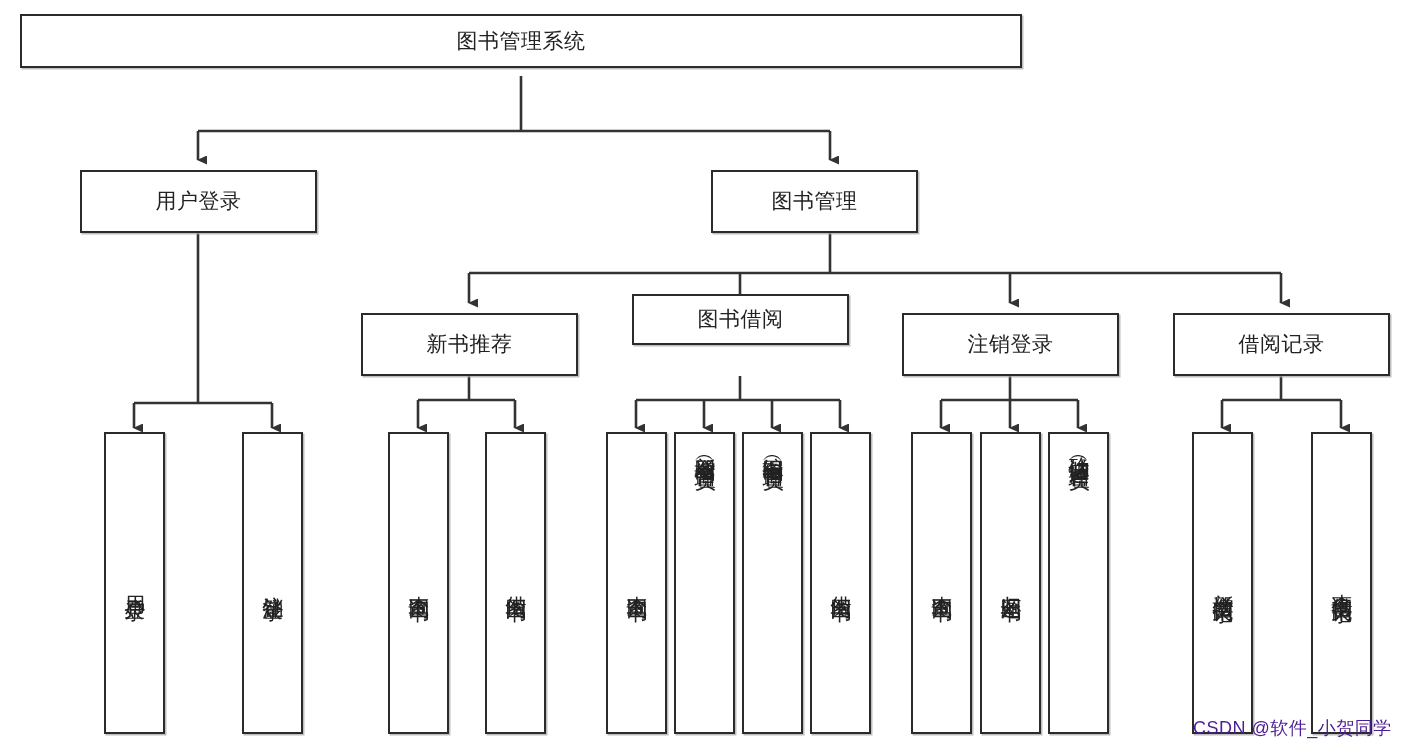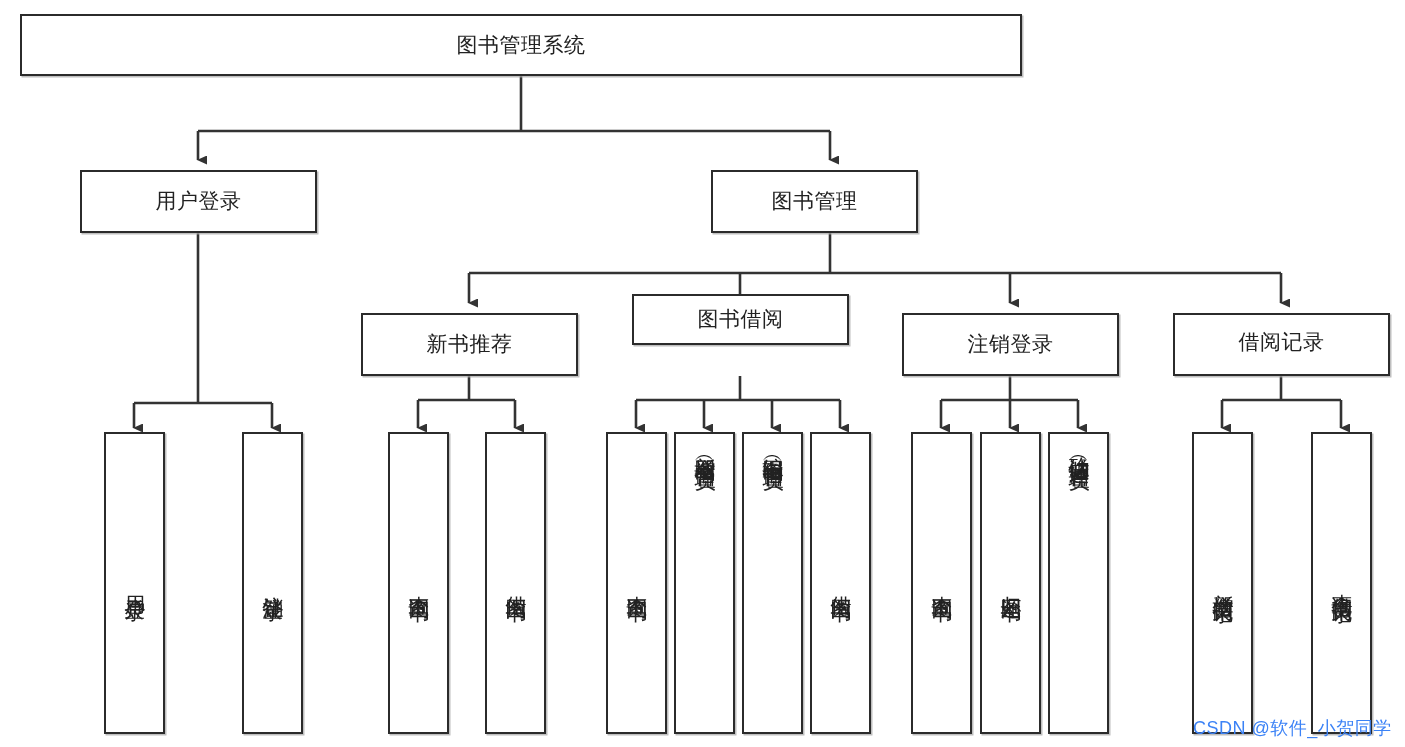--- a/index.html
+++ b/index.html
@@ -67,21 +67,21 @@
     align-items: center;
     justify-content: center;
   }
   .vwrap.top {
     align-items: flex-start;
     padding-top: 6px;
   }
   .watermark {
     position: absolute;
     font-size: 18px;
-    color: #3b82f6;
+    color: #4c1d95;
     white-space: nowrap;
     letter-spacing: 0.5px;
   }
 </style>
 </head>
 <body>
 
 <div id="canvas">
 
   <svg id="wires" viewBox="0 0 1405 747">
@@ -127,41 +127,41 @@
       <path d="M1010,400 L1010,428" marker-end="url(#arrowhead)"></path>
       <path d="M1078,400 L1078,428" marker-end="url(#arrowhead)"></path>
 
       <path d="M1281,376 L1281,400"></path>
       <path d="M1222,400 L1341,400"></path>
       <path d="M1222,400 L1222,428" marker-end="url(#arrowhead)"></path>
       <path d="M1341,400 L1341,428" marker-end="url(#arrowhead)"></path>
     </g>
   </svg>
 
-  <div class="node horizontal" style="left:20px; top:14px; width:1002px; height:62px;justify-content:center;">
+  <div class="node horizontal" style="left:20px; top:14px; width:1002px; height:54px;justify-content:center;">
     <span class="node-label">图书管理系统</span>
   </div>
 
   <div class="node horizontal" style="left:80px; top:170px; width:237px; height:63px;">
     <span class="node-label">用户登录</span>
   </div>
   <div class="node horizontal" style="left:711px; top:170px; width:207px; height:63px;">
     <span class="node-label">图书管理</span>
   </div>
 
   <div class="node horizontal" style="left:361px; top:313px; width:217px; height:63px;">
     <span class="node-label">新书推荐</span>
   </div>
   <div class="node horizontal" style="left:632px; top:294px; width:217px; height:51px;">
     <span class="node-label">图书借阅</span>
   </div>
   <div class="node horizontal" style="left:902px; top:313px; width:217px; height:63px;">
     <span class="node-label">注销登录</span>
   </div>
-  <div class="node horizontal" style="left:1173px; top:313px; width:217px; height:63px;font-family:Liberation Mono, monospace;">
+  <div class="node horizontal" style="left:1173px; top:313px; width:217px; height:63px;">
     <span class="node-label">借阅记录</span>
   </div>
 
   <div class="node vertical" style="left:104px; top:432px; width:61px; height:302px;">
     <div class="vwrap">
       <span class="node-label">用户登录</span>
     </div>
   </div>
   <div class="node vertical" style="left:242px; top:432px; width:61px; height:302px;">
     <div class="vwrap">

